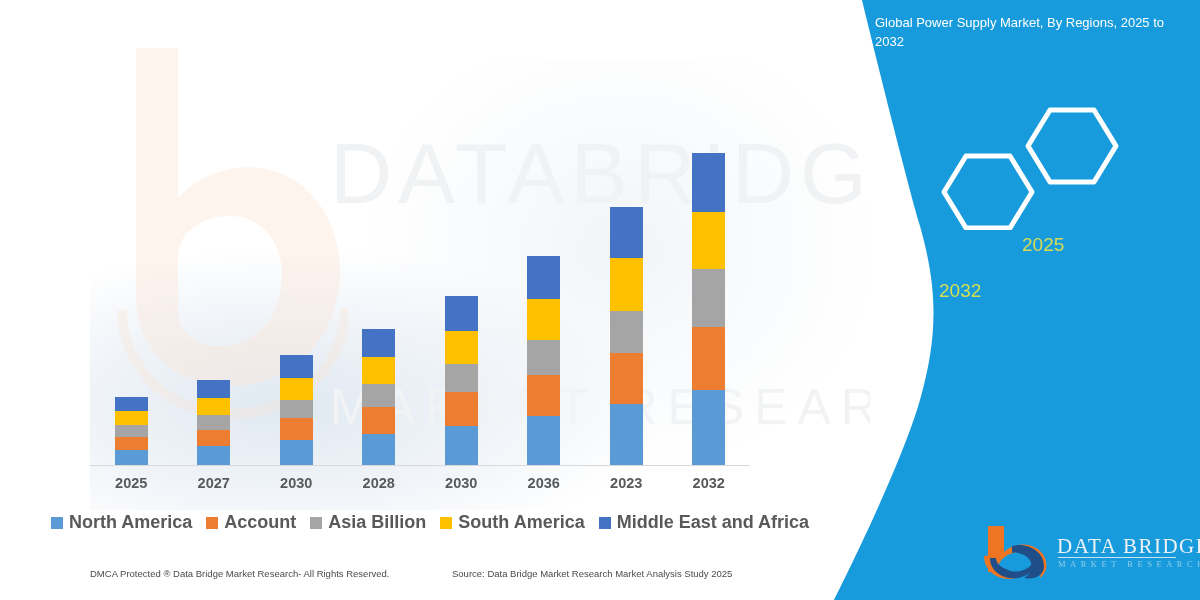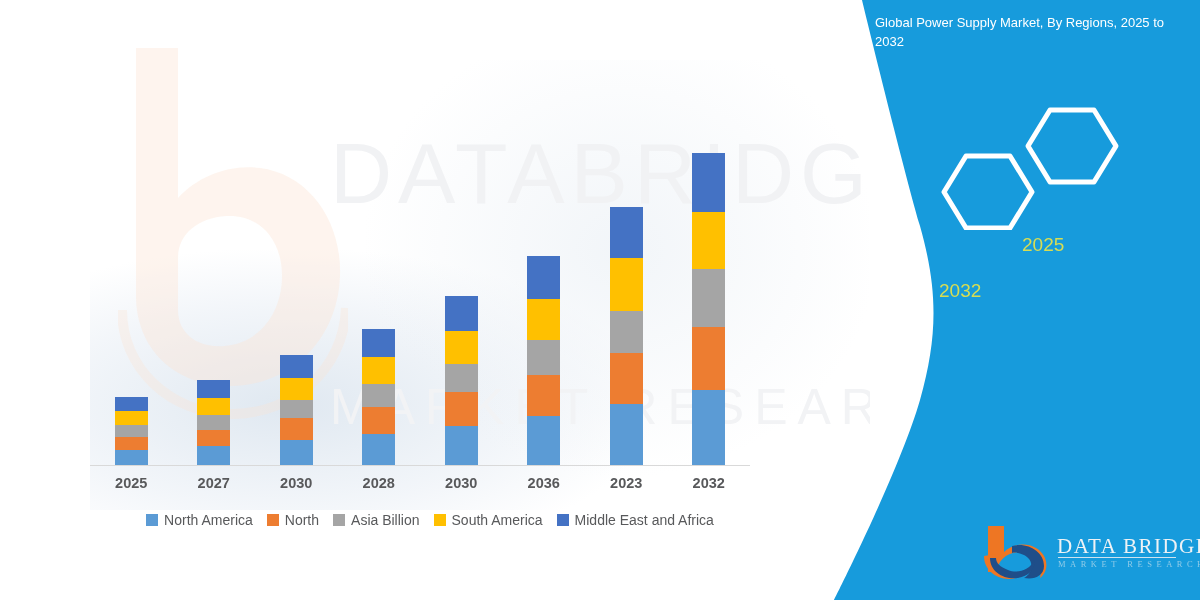--- a/index.html
+++ b/index.html
@@ -139,22 +139,22 @@
     gap: 14px;
   }
   .legend-item {
     display: flex;
     align-items: center;
     gap: 6px;
   }
   .swatch { width: 12px; height: 12px; display: inline-block; }
   .legend-label {
     color: #58595b;
-    font-size: 14px;
-    font-weight: normal;
+    font-size: 18px;
+    font-weight: bold;
     white-space: nowrap;
   }
 
   .footer {
     position: absolute;
     left: 0; top: 568px;
     width: 800px; height: 20px;
   }
   .footer-left {
     position: absolute;
@@ -346,36 +346,40 @@
         <div class="xlab">2032</div>
       </div>
 
     <div class="legend" id="legend">
         <div class="legend-item">
           <span class="swatch" style="background: rgb(91, 155, 213);"></span>
           <span class="legend-label">North America</span>
         </div>
         <div class="legend-item">
           <span class="swatch" style="background: rgb(237, 125, 49);"></span>
-          <span class="legend-label">North</span>
+          <span class="legend-label">Account</span>
         </div>
         <div class="legend-item">
           <span class="swatch" style="background: rgb(165, 165, 165);"></span>
           <span class="legend-label">Asia Billion</span>
         </div>
         <div class="legend-item">
           <span class="swatch" style="background: rgb(255, 192, 0);"></span>
           <span class="legend-label">South America</span>
         </div>
         <div class="legend-item">
           <span class="swatch" style="background: rgb(68, 114, 196);"></span>
           <span class="legend-label">Middle East and Africa</span>
         </div>
       </div>
 
+    <div class="footer">
+      <div class="footer-left">DMCA Protected ® Data Bridge Market Research-  All Rights Reserved.</div>
+      <div class="footer-right">Source:  Data Bridge Market Research  Market Analysis Study 2025</div>
+    </div>
   </div>
 
   <div class="right-pane">
     <svg class="panel-shape" width="430" height="600" viewBox="0 0 430 600">
       <path id="panelPath" d="M92 0 L430 0 L430 600 L64 600 C64 600 130 470 150 400 C168 336 168 290 150 226 C128 148 92 0 92 0 Z" fill="#179BDC"></path>
     </svg>
 
     <div class="rp-content">
       <div class="rp-title">Global Power Supply Market, By Regions, 2025 to 2032</div>
 

